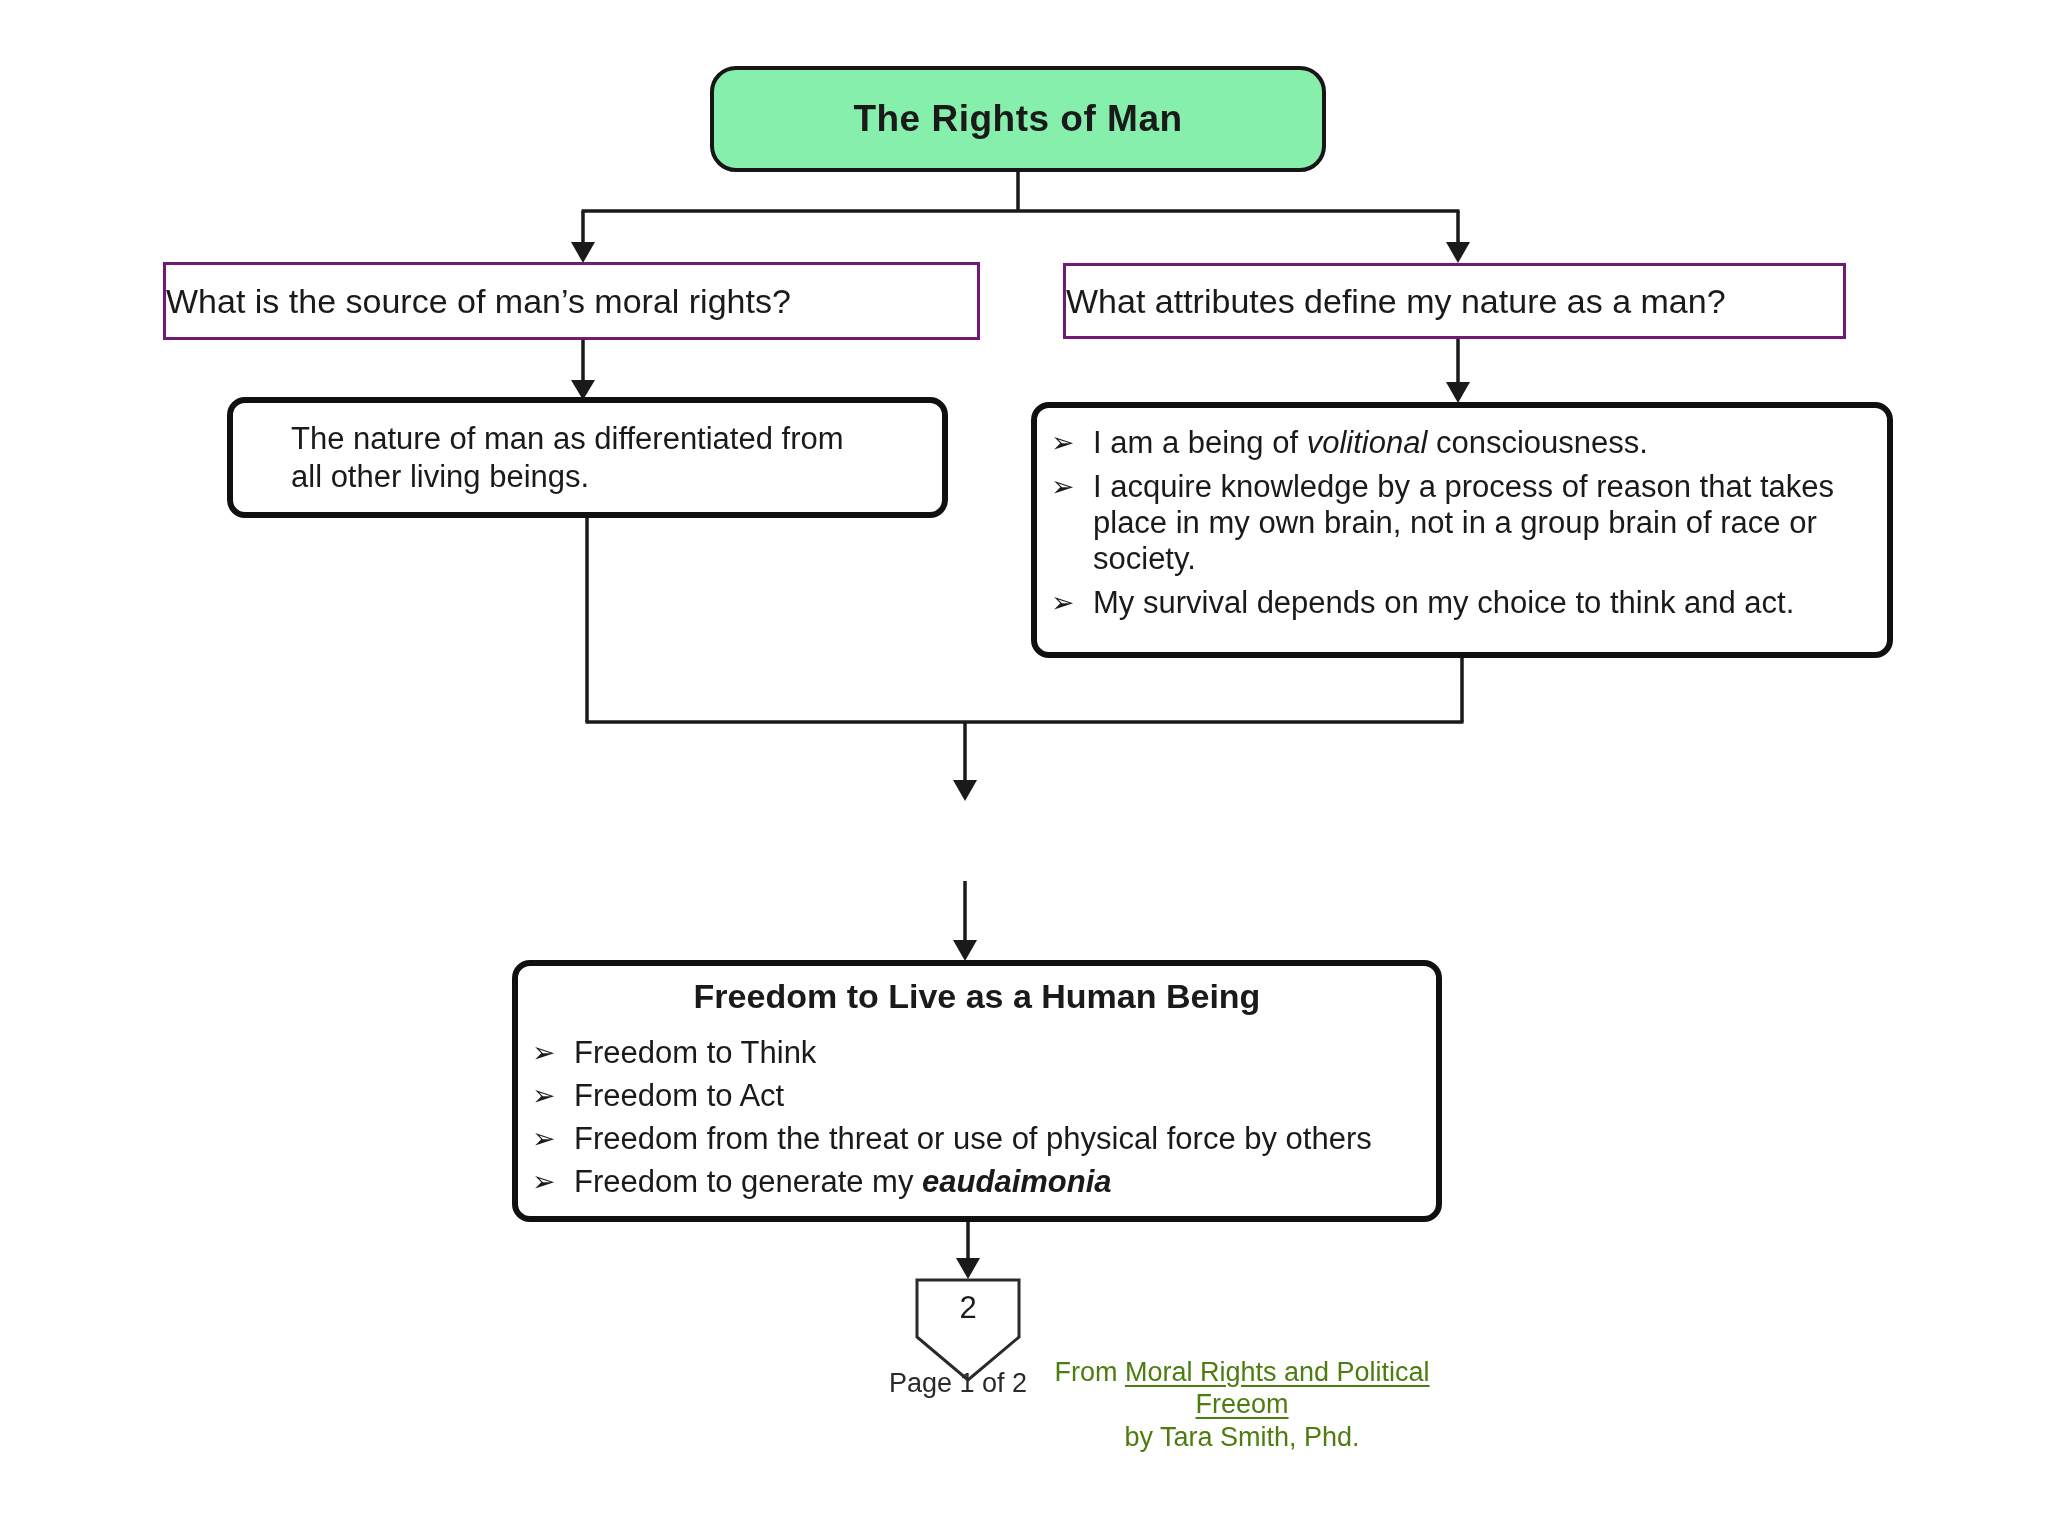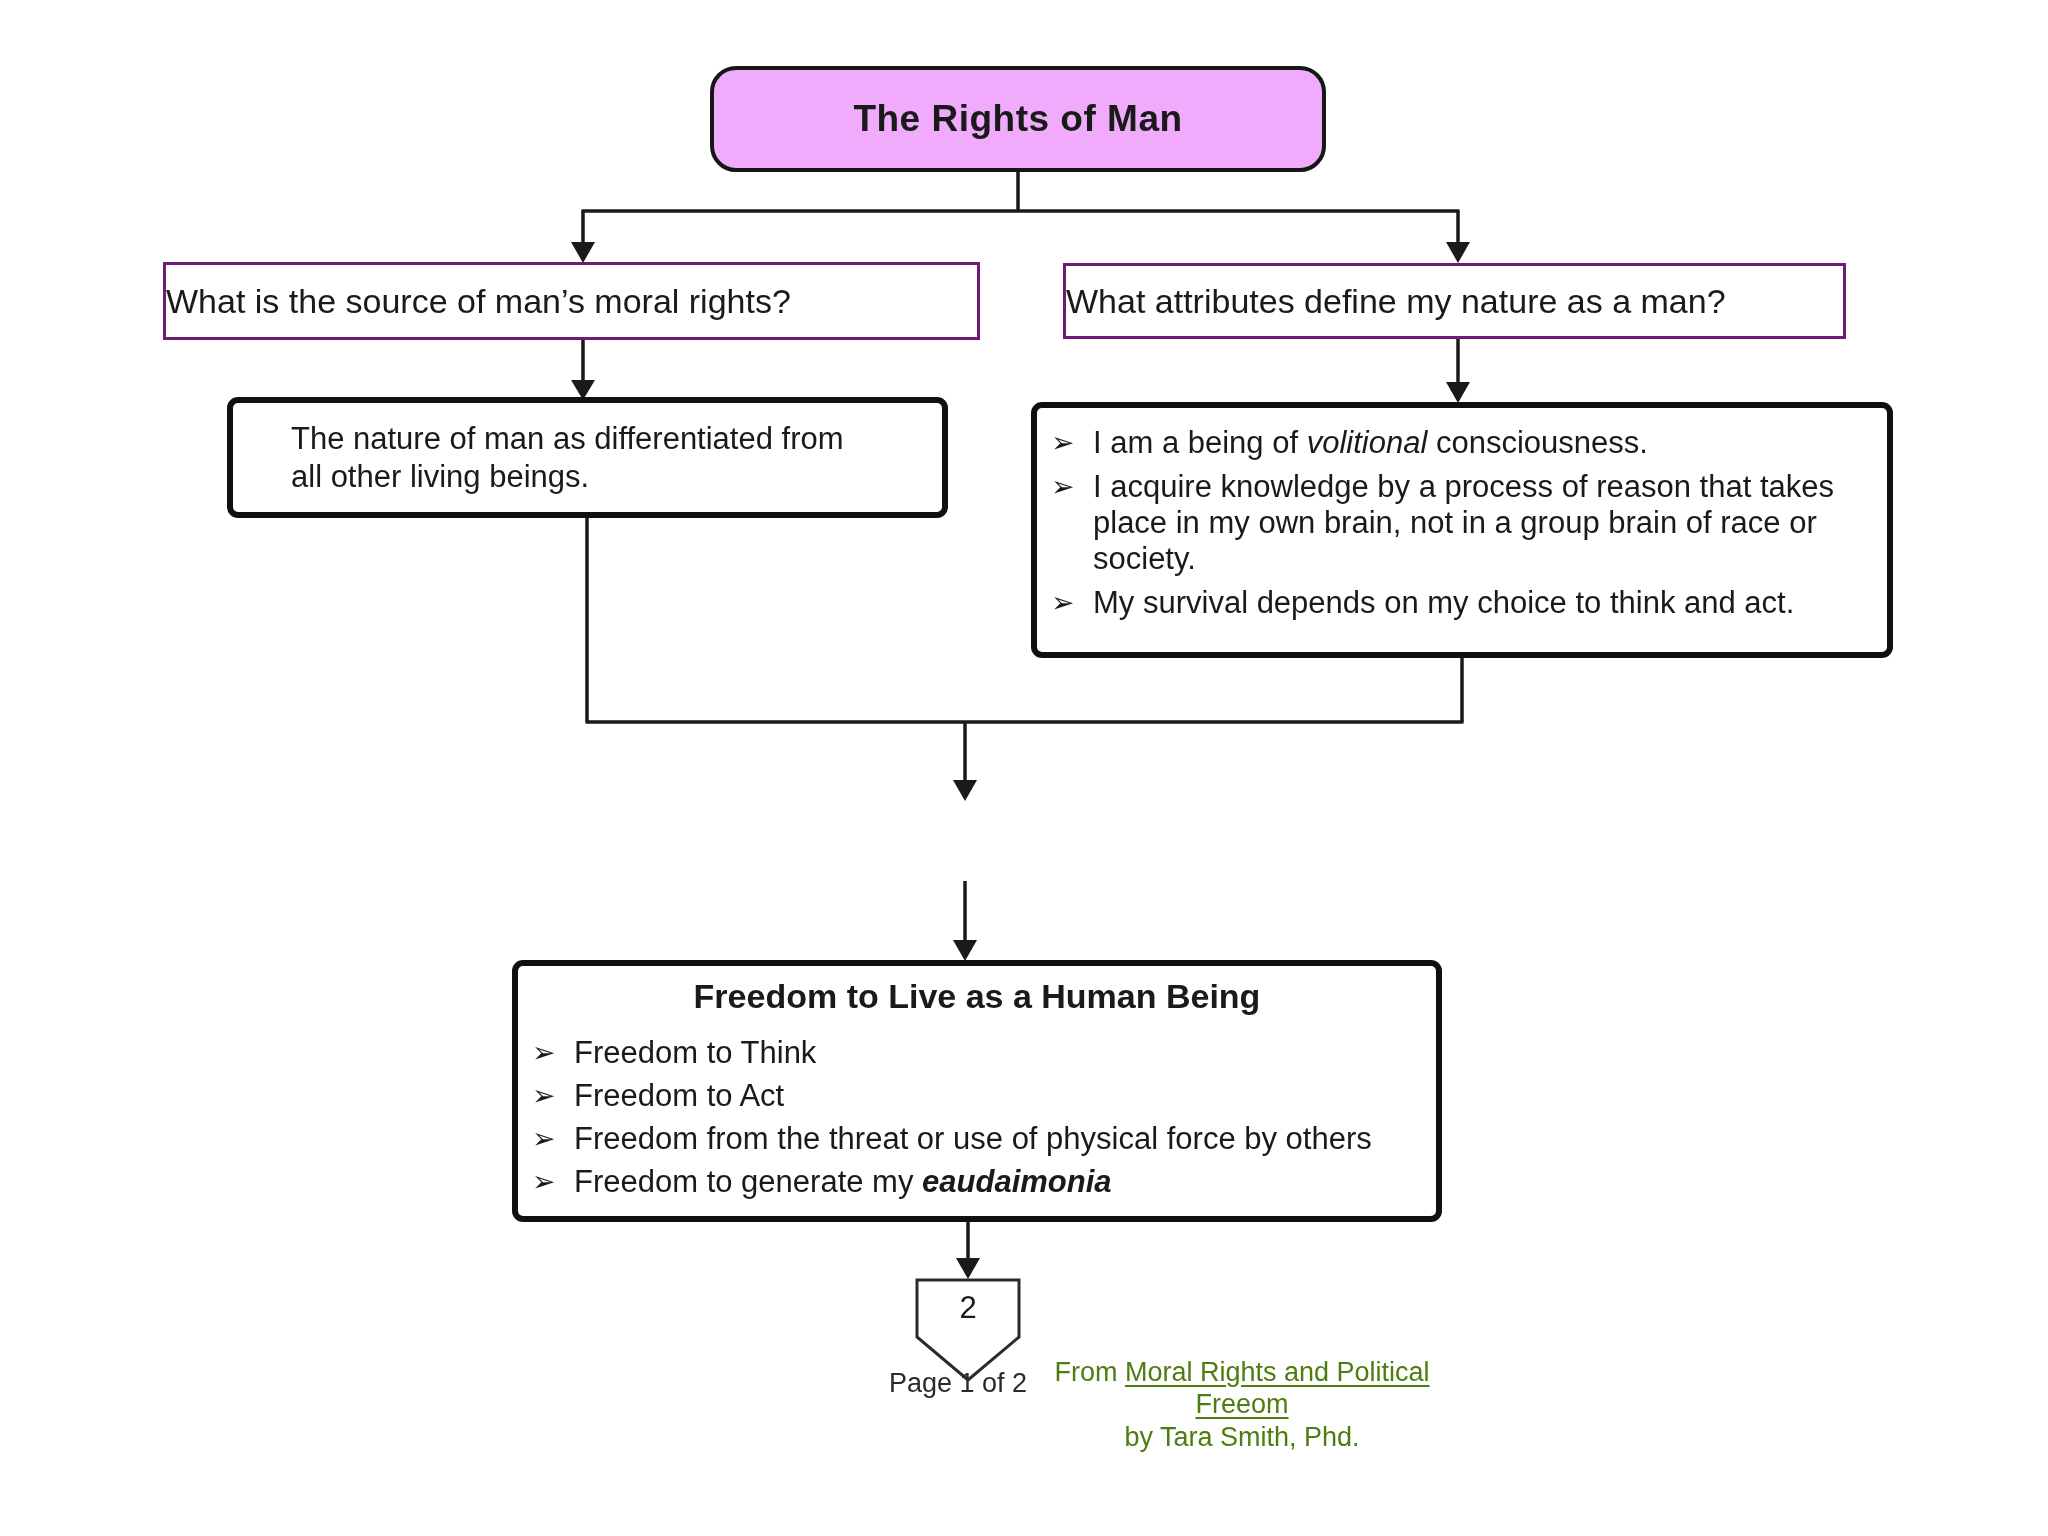--- a/index.html
+++ b/index.html
@@ -8,36 +8,36 @@
     width:2048px;height:1536px;
     background:#ffffff;
     font-family:"Liberation Sans","DejaVu Sans",sans-serif;
     color:#1a1a1a;
     overflow:hidden;
   }
   .connectors{position:absolute;left:0;top:0;width:2048px;height:1536px;}
   .box{position:absolute;box-sizing:border-box;background:#ffffff;}
   .title-box{
     left:710px;top:66px;width:616px;height:106px;
-    background:#f0abfc;
+    background:#86efac;
     border:4px solid #161616;border-radius:26px;
     display:flex;align-items:center;justify-content:center;
     font-weight:bold;font-size:37px;letter-spacing:0.5px;
   }
   .qbox{
     border:3px solid #701a75;
     display:flex;align-items:center;justify-content:flex-start;
     font-size:34px;
     text-align:center;
   }
   .qbox.left{left:163px;top:262px;width:817px;height:78px;}
   .qbox.right{left:1063px;top:263px;width:783px;height:76px;}
   .qbox.mid{left:522px;top:800px;width:883px;height:81px;}
   .round-box{
-    border:6px solid #101010;border-radius:11px;
+    border:6px solid #101010;border-radius:18px;
     font-size:31px;line-height:1.2;
   }
   .nature-box{
     left:227px;top:397px;width:721px;height:121px;
     display:flex;align-items:center;
     padding:0 80px 0 58px;
   }
   .attributes-box{left:1031px;top:402px;width:862px;height:256px;padding:10px 34px 8px 14px;}
   .freedom-box{left:512px;top:960px;width:930px;height:262px;padding:6px 40px 6px 14px;}
   .freedom-title{font-weight:bold;font-size:34px;text-align:center;margin:4px 0 18px 26px;}

